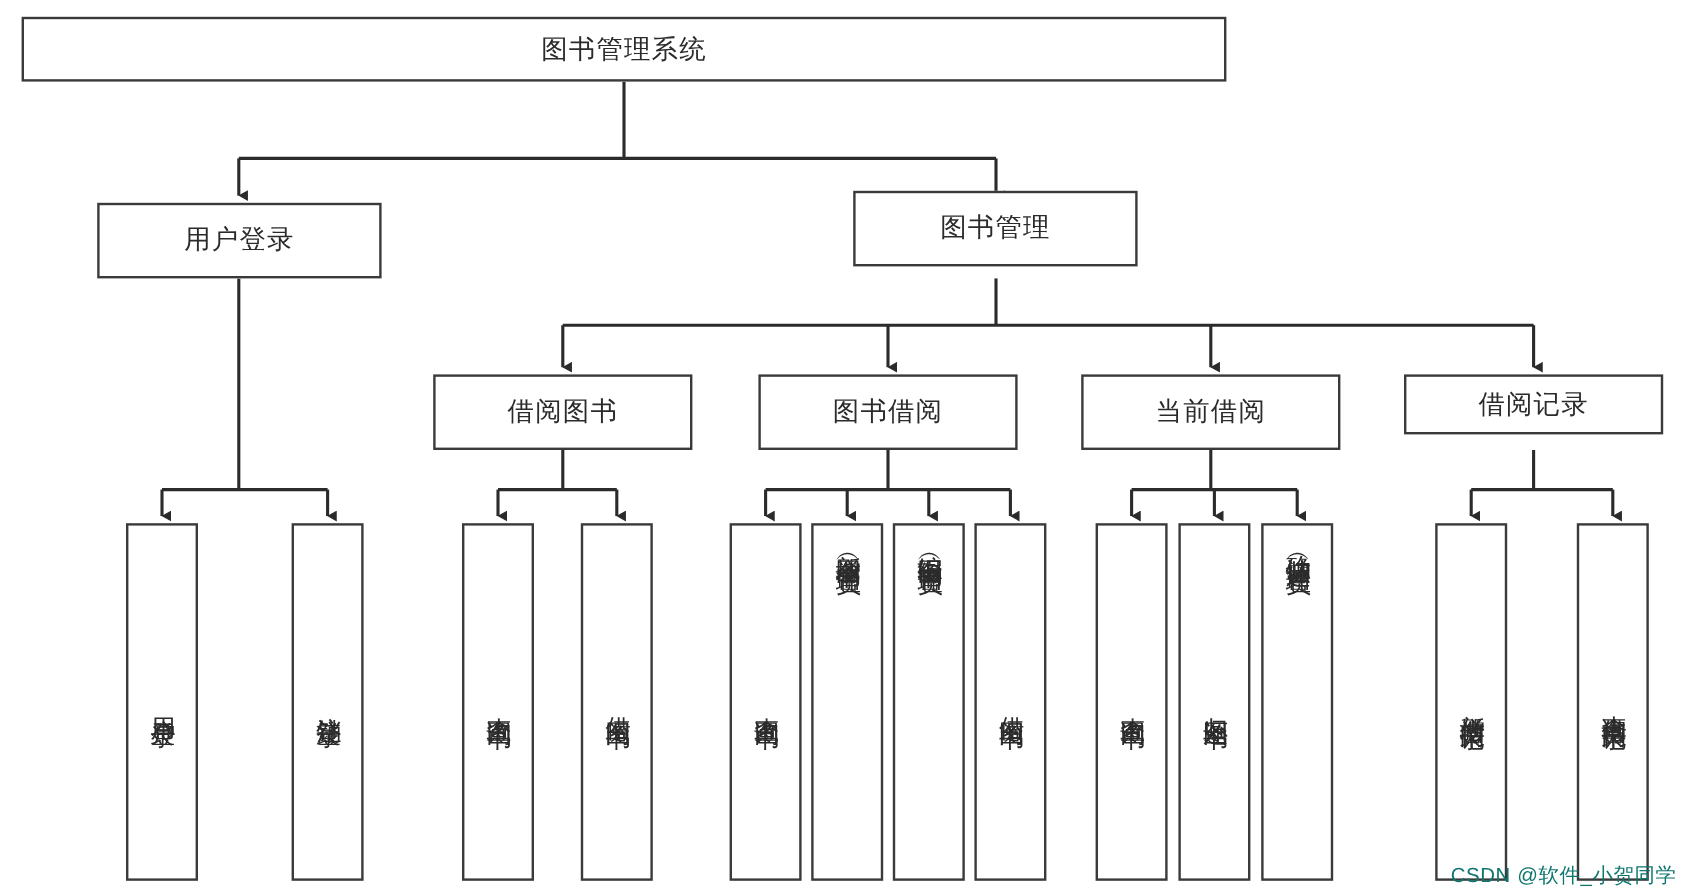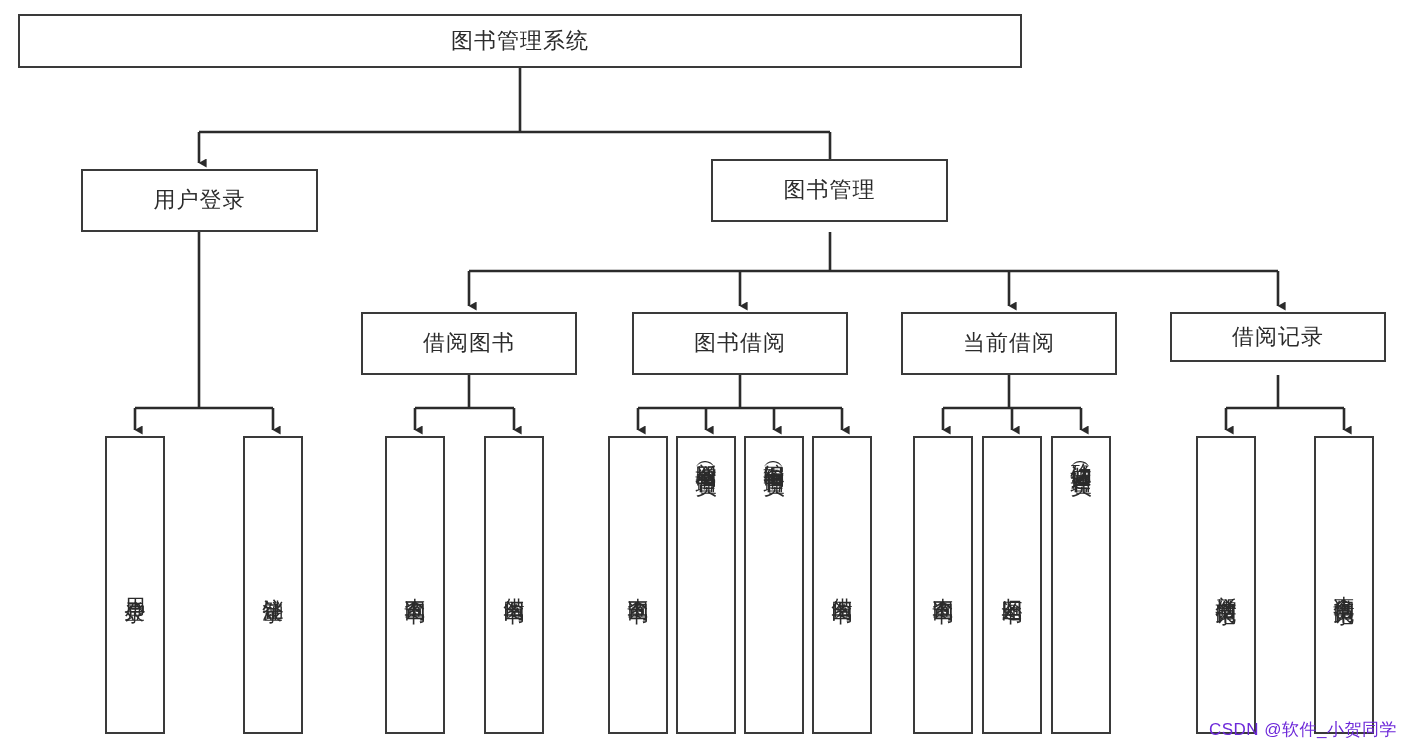--- a/index.html
+++ b/index.html
@@ -43,21 +43,21 @@
   }
   .node-box.leaf.centered{
     align-items:center;
     padding-top:0;
   }
   .watermark{
     position:absolute;
     right:8px;
     bottom:6px;
     font-size:17px;
-    color:#6d28d9;
+    color:#0f766e;
     letter-spacing:0.5px;
     white-space:nowrap;
     pointer-events:none;
     user-select:none;
   }
 </style>
 </head>
 <body>
 
 <div id="diagram-root">

